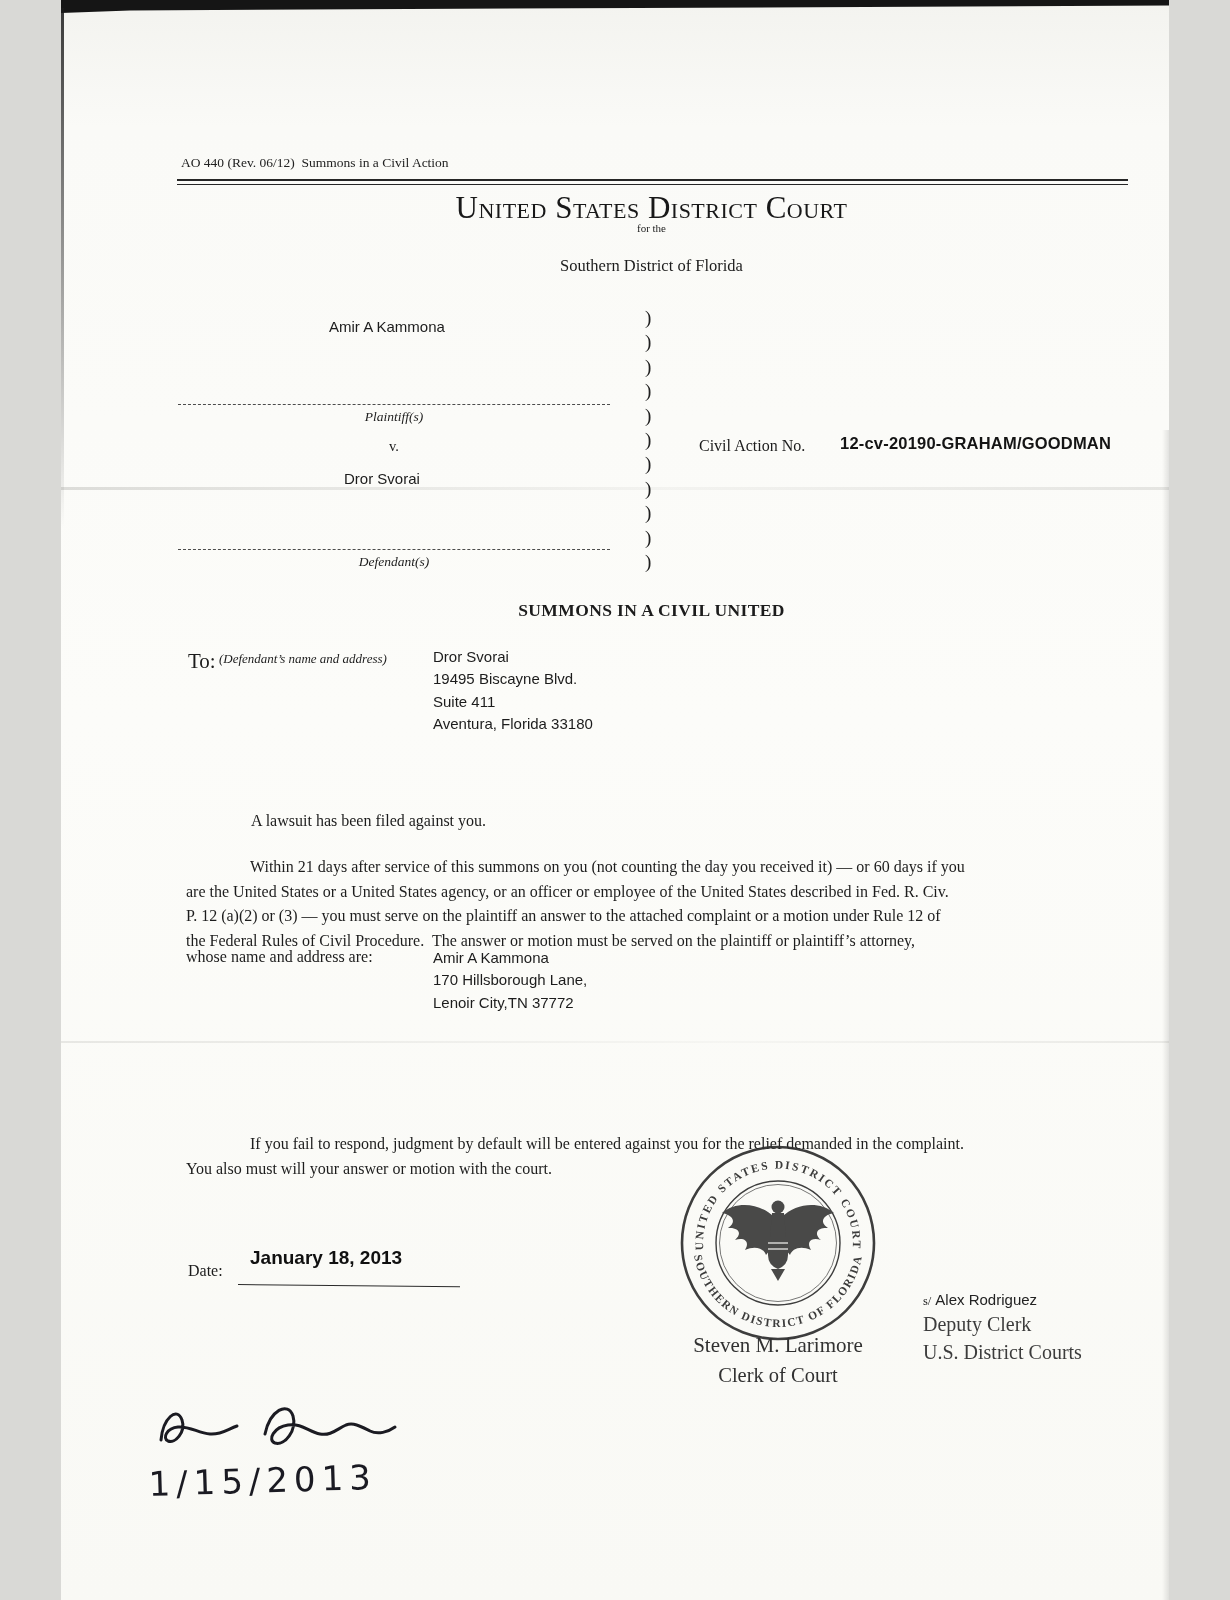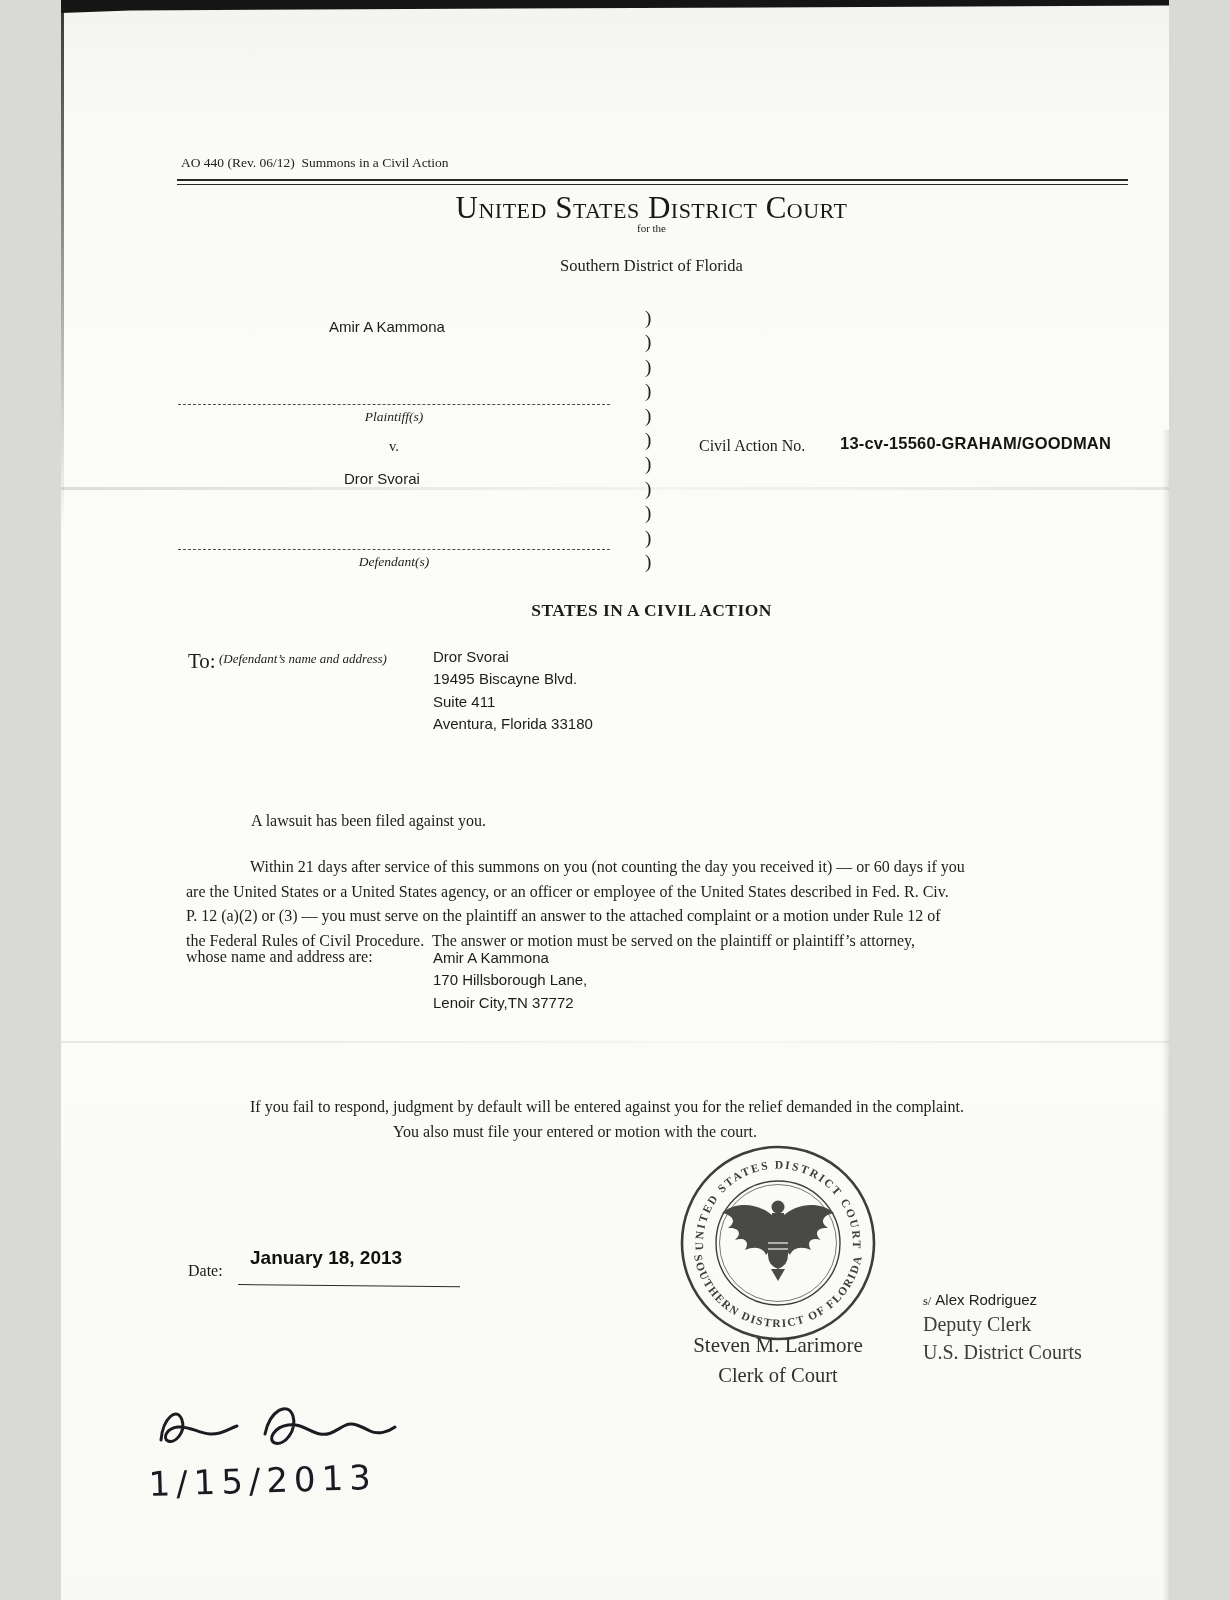--- a/index.html
+++ b/index.html
@@ -82,21 +82,21 @@
   .def-addr    { left:372px; top:646px; }
   .addr-block span { display:block; }
 
   .lawsuit-line { left:190px; top:812px; font-size:16px; }
 
   .body-par { font-size:16px; line-height:24.5px; color:#1d1d1d; }
   .par1 { left:125px; top:855px; }
   .indent { padding-left:64px; }
   .whose-line { left:125px; top:948px; font-size:16px; }
   .atty-addr  { left:372px; top:947px; }
-  .par2 { left:125px; top:1095px;text-align:center; }
+  .par2 { left:125px; top:1132px; }
 
   .seal-wrap { left:617px; top:1143px; width:200px; height:200px; opacity:0.92; }
 
   .summons-stamp {
     left:853px; top:1170px;
     font-size:47px; font-weight:bold; letter-spacing:3px;
     color:#2c2c2c; text-shadow:0 0 1px rgba(40,40,40,0.4);
   }
 
   .clerk-block { left:603px; top:1330px; width:228px; text-align:center; color:#313131; }
@@ -154,23 +154,23 @@
     <span>)</span>
     <span>)</span>
     <span>)</span>
     <span>)</span>
     <span>)</span>
     <span>)</span>
     <span>)</span>
   </div>
 
   <div class="abs civil-label">Civil Action No.</div>
-  <div class="abs civil-number sans">13-cv-15560-GRAHAM/GOODMAN</div>
-
-  <div class="abs summons-heading">STATES IN A CIVIL ACTION</div>
+  <div class="abs civil-number sans">12-cv-20190-GRAHAM/GOODMAN</div>
+
+  <div class="abs summons-heading">SUMMONS IN A CIVIL UNITED</div>
 
   <span class="abs to-label">To:</span>
   <span class="abs to-sublabel">(Defendant’s name and address)</span>
   <div class="abs def-addr addr-block sans">
     <span>Dror Svorai</span>
     <span>19495 Biscayne Blvd.</span>
     <span>Suite 411</span>
     <span>Aventura, Florida 33180</span>
   </div>
 
@@ -185,21 +185,21 @@
 
   <div class="abs whose-line">whose name and address are:</div>
   <div class="abs atty-addr addr-block sans">
     <span>Amir A Kammona</span>
     <span>170 Hillsborough Lane,</span>
     <span>Lenoir City,TN 37772</span>
   </div>
 
   <div class="abs body-par par2">
     <div class="pre indent">If you fail to respond, judgment by default will be entered against you for the relief demanded in the complaint.</div>
-    <div class="pre">You also must file your entered or motion with the court.</div>
+    <div class="pre">You also must will your answer or motion with the court.</div>
   </div>
 
   <svg class="abs seal-wrap" viewBox="-100 -100 200 200" width="200" height="200">
     <circle cx="0" cy="0" r="96" fill="none" stroke="#2e2e2e" stroke-width="2.6"></circle>
     <circle cx="0" cy="0" r="62" fill="none" stroke="#2e2e2e" stroke-width="1.4"></circle>
     <circle cx="0" cy="0" r="58.5" fill="none" stroke="#2e2e2e" stroke-width="0.7"></circle>
     <defs>
       <path id="sealTopArc" d="M -69 30 A 75 75 0 1 1 69 30" fill="none"></path>
       <path id="sealBottomArc" d="M -84 12 A 85 85 0 0 0 84 12" fill="none"></path>
     </defs>

